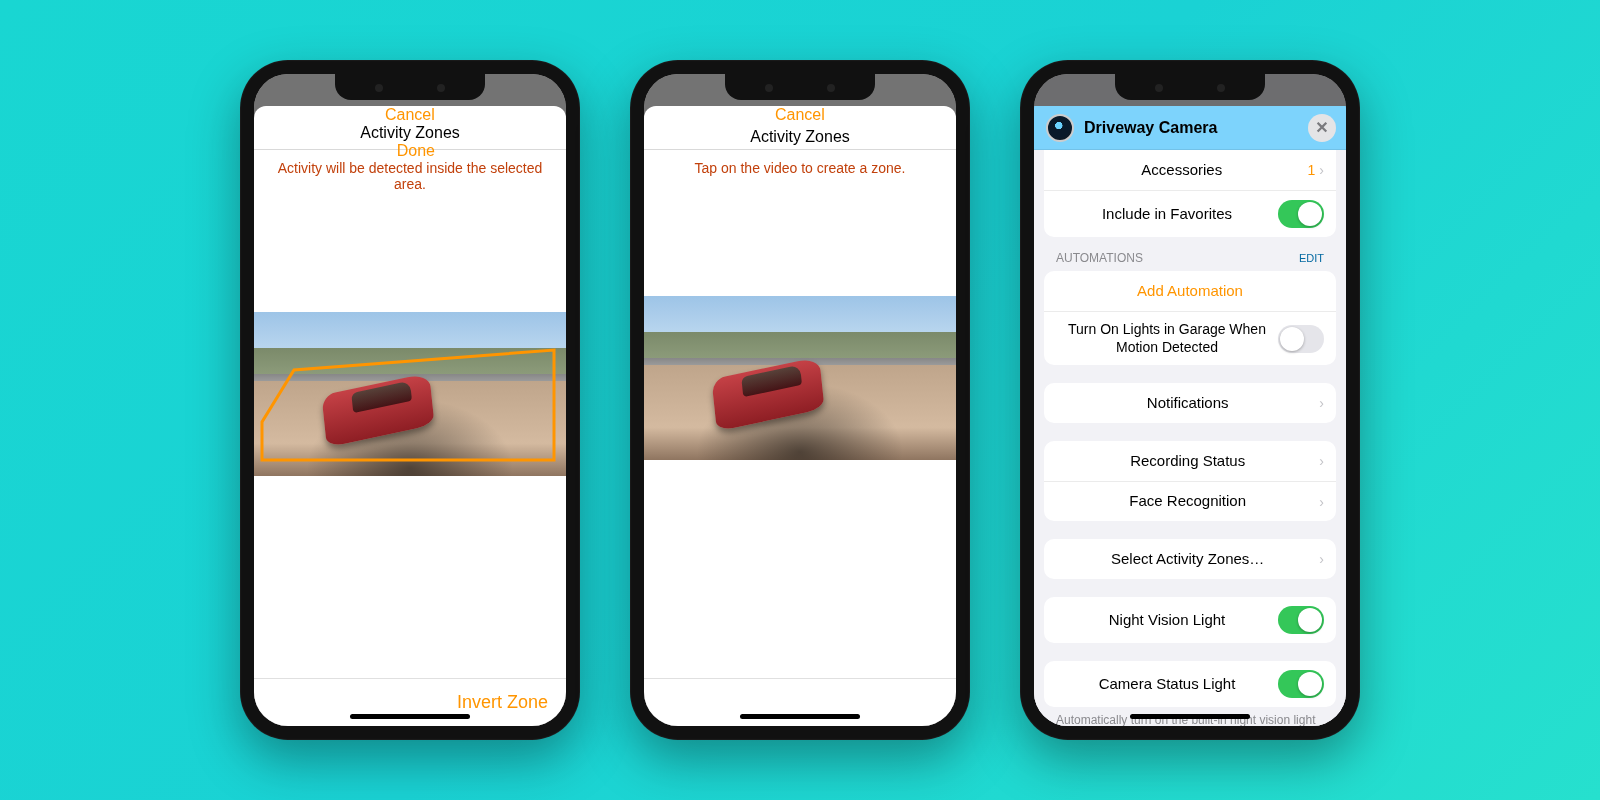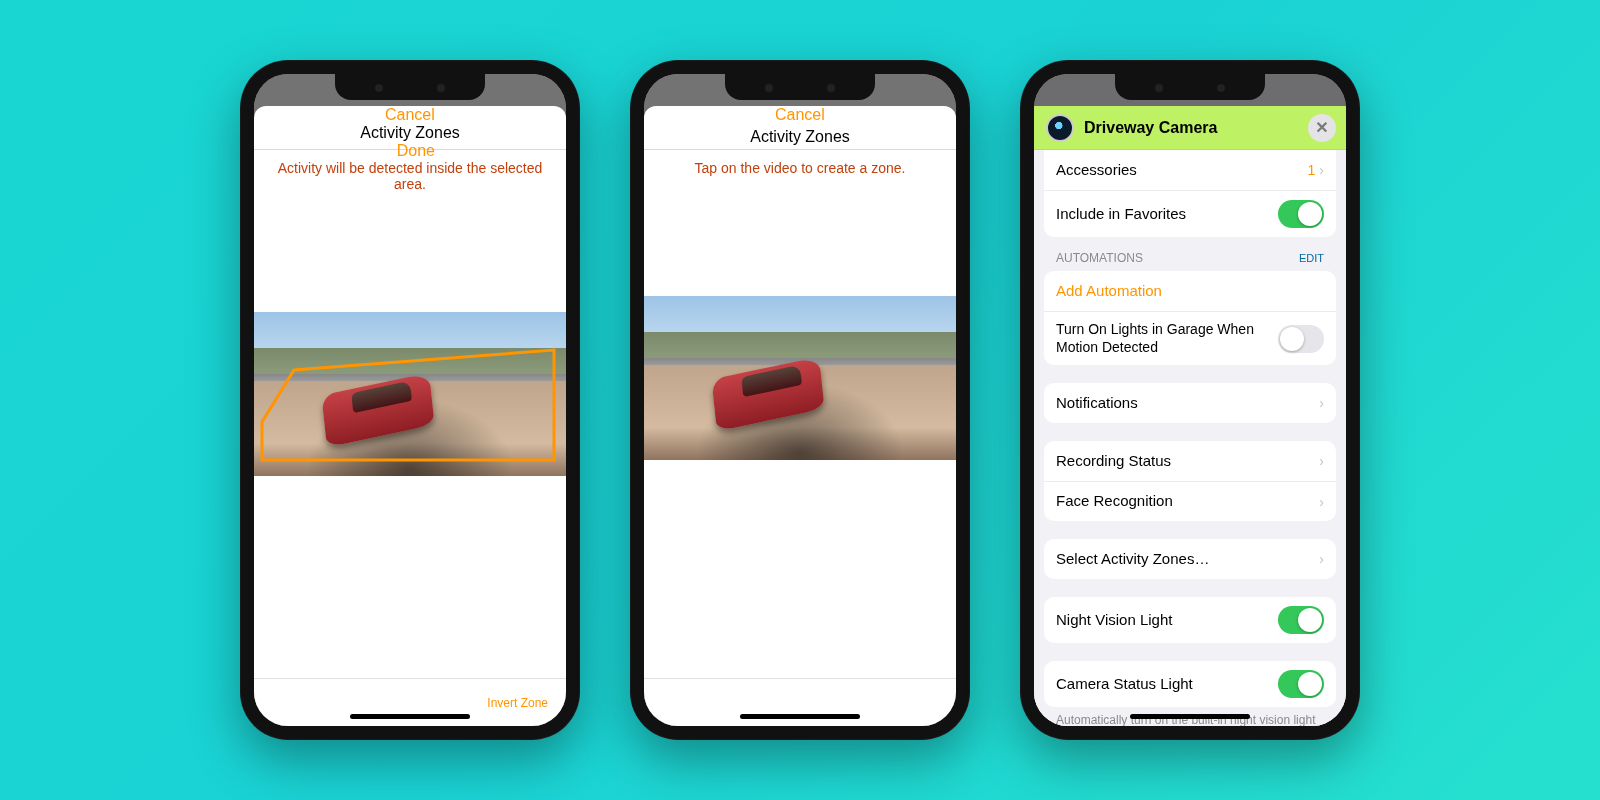--- a/index.html
+++ b/index.html
@@ -83,21 +83,21 @@
     opacity:0.6;
   }
   
   .zone {
     position:absolute; inset:0; pointer-events:none;
   }
   .bottom-bar {
     margin-top:auto; height:48px; border-top:0.5px solid rgba(0,0,0,0.12);
     display:flex; align-items:center; justify-content:flex-end; padding:0 18px;
   }
-  .link-btn { color:#ff9500; font-size:12px; cursor:pointer; }
+  .link-btn { color:#ff9500; font-size:18px; cursor:pointer; }
 
   
   .settings-header {
     height:44px; padding: 0 10px 0 12px; display:flex; align-items:center; gap:10px;
     border-bottom:0.5px solid rgba(0,0,0,0.08);
   }
   .cam-icon {
     width:28px; height:28px; border-radius:50%;
     background: radial-gradient(circle at 45% 40%, #6cd3ff 0 18%, #0a1a2a 20% 60%, #1a1a1a 100%);
     border:2px solid #ccc;
@@ -108,21 +108,21 @@
     display:flex; align-items:center; justify-content:center; cursor:pointer;
     color:#7a7a7e; font-size:16px; font-weight:600;
   }
   .settings-scroll {
     position:absolute; top:44px; bottom:0; left:0; right:0;
     overflow:hidden; background:#f2f2f6;
   }
   .group { margin: 18px 10px 0; background:#fff; border-radius:10px; overflow:hidden; }
   .row {
     min-height:40px; padding: 9px 12px; display:flex; align-items:center;
-    font-size:15px; border-top:0.5px solid rgba(0,0,0,0.08);
+    font-size:15px; border-top:0.5px solid rgba(0,0,0,0.08);text-align:center;
   }
   .group .row:first-child { border-top:none; }
   .row .label { flex:1; color:#000; line-height:1.25; }
   .row .value { color:#ff9500; margin-right:4px; font-size:14px; }
   .chevron { color:#c4c4c8; font-size:14px; }
   .section-header {
     display:flex; align-items:center; padding: 14px 22px 4px;
     font-size:12px; color:#8a8a8e; text-transform:uppercase;
   }
   .section-header .edit { margin-left:auto; color:#0369a1; text-transform:none; font-size:11px; cursor:pointer;}
@@ -192,21 +192,21 @@
     </div>
     <div class="home-indicator"></div>
   </div>
 </div>
 
 <div class="phone">
   <div class="notch"></div>
   <div class="screen" style="background:#f2f2f6;">
     <div class="backdrop-dark"></div>
     <div class="sheet" style="background:#f2f2f6;">
-      <div class="settings-header" style="background:#bef264;">
+      <div class="settings-header" style="background:#7dd3fc;">
         <div class="cam-icon"></div>
         <div class="settings-title">Driveway Camera</div>
         <div class="close-btn">
           <span>✕</span>
         </div>
       </div>
 
       <div class="settings-scroll">
 
         <div class="group first-group-top">

